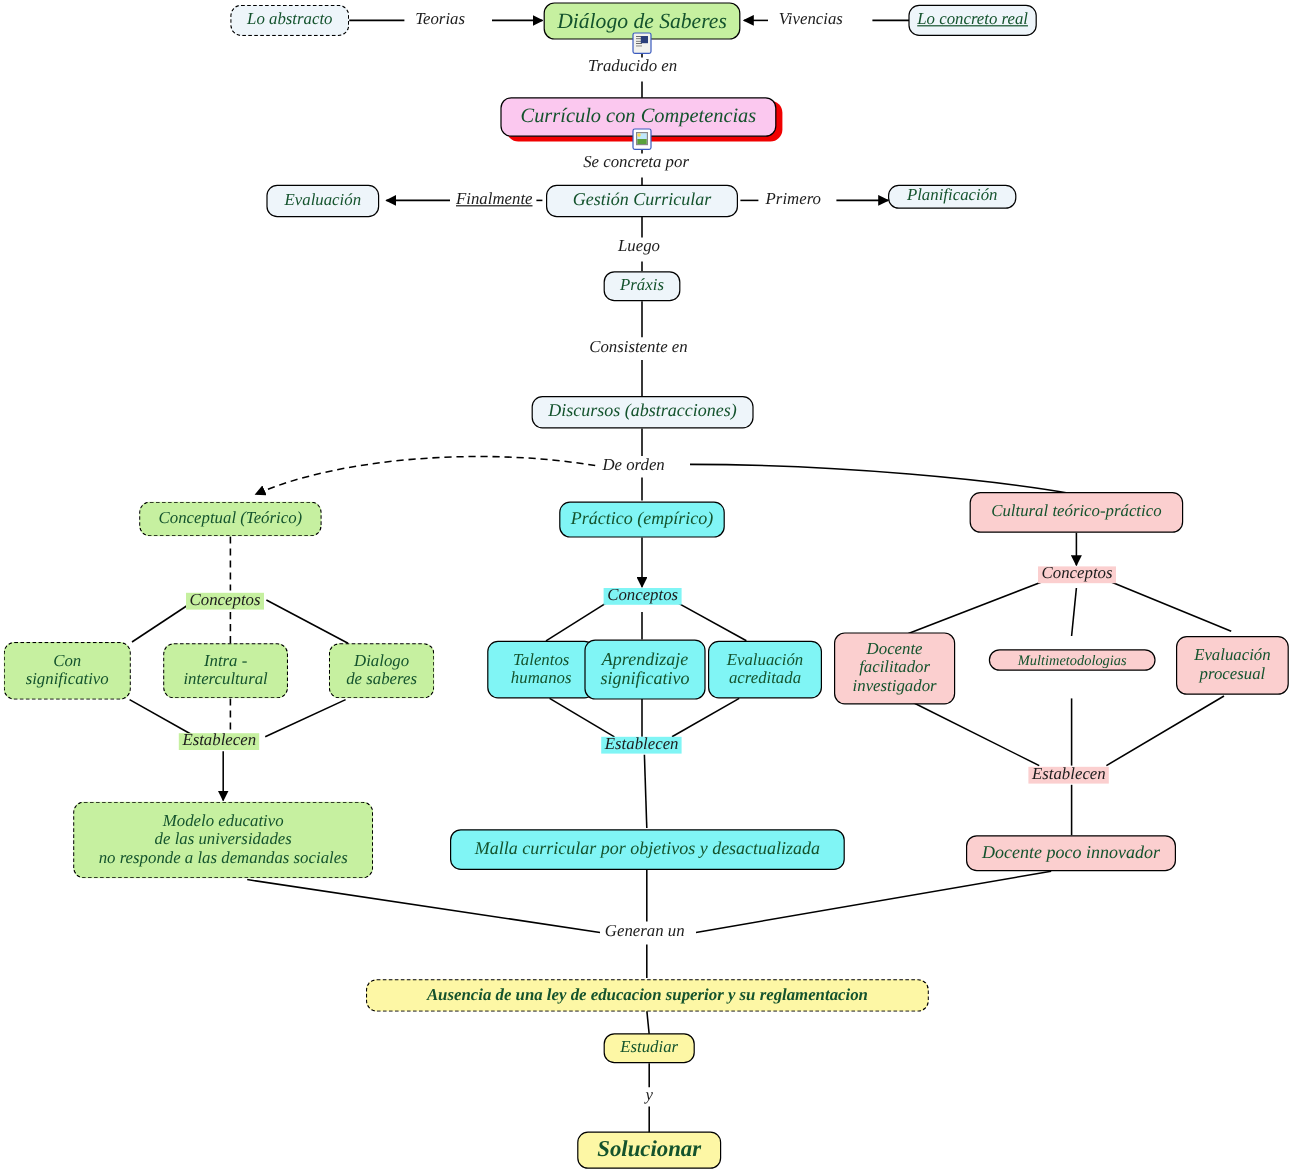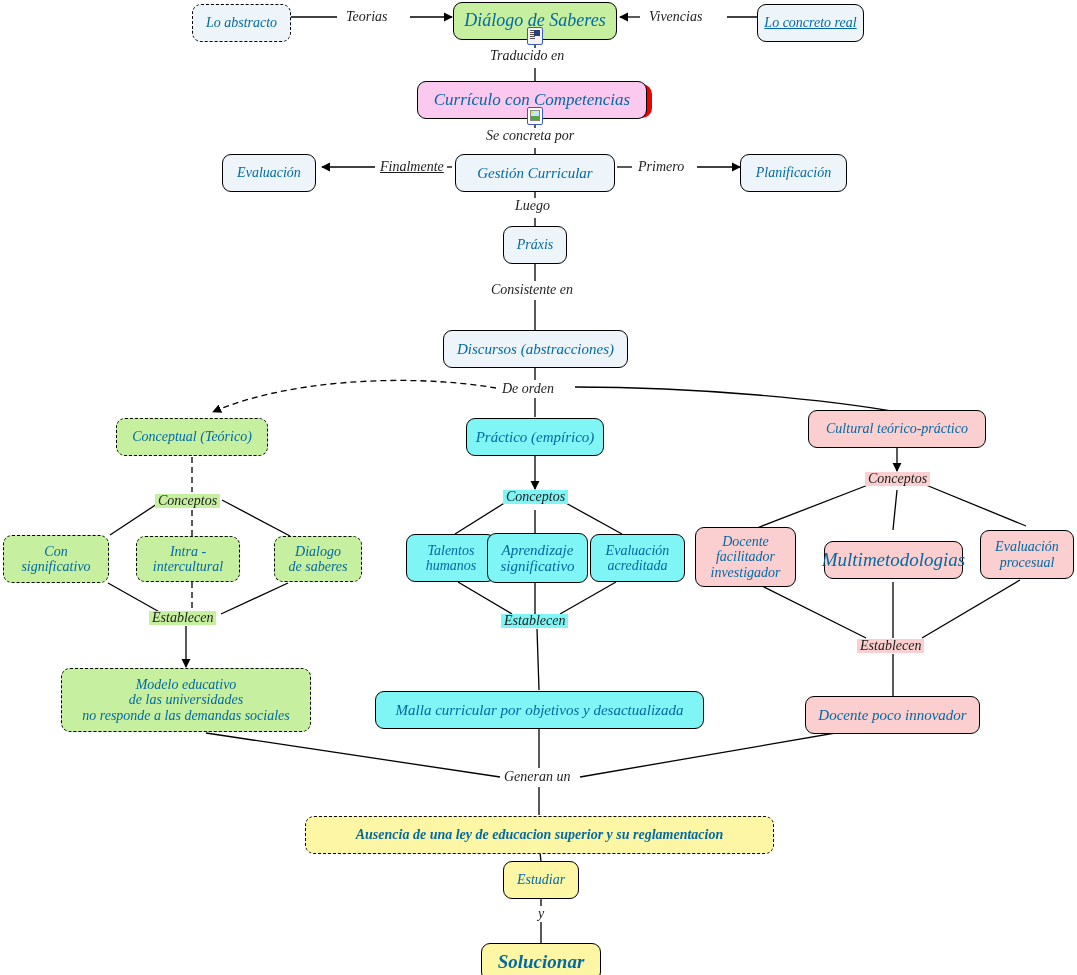--- a/index.html
+++ b/index.html
@@ -28,22 +28,22 @@
     position: absolute;
     box-sizing: border-box;
     display: flex;
     align-items: center;
     justify-content: center;
     text-align: center;
     border-radius: 9px;
     border: 1.3px solid #000000;
     font-style: italic;
     line-height: 1.08;
-    color: #0369a1;
-    padding: 18px 6px;
+    color: #14532d;
+    padding: 8px 6px;
     z-index: 3;
     white-space: pre-line;
   }
   .node.dashed { border-style: dashed; }
   .fill-blue   { background: #eef5fa; }
   .fill-green  { background: #c6f0a0; }
   .fill-cyan   { background: #80f5f5; }
   .fill-pink   { background: #fbcfcf; }
   .fill-magenta{ background: #fbc8ef; }
   .fill-yellow { background: #fdf7a5; }
@@ -283,29 +283,29 @@
 humanos</div>
 
   <div class="node fill-cyan" style="left:487px; top:533px; width:101px; height:50px; font-size:15px;">Aprendizaje
 significativo</div>
 
   <div class="node fill-cyan" style="left:590px; top:534px; width:95px; height:48px; font-size:14px;">Evaluación
 acreditada</div>
 
   <div class="link-label hl-cyan" style="left:501px; top:614px; font-size:14px;">Establecen</div>
 
-  <div class="node fill-cyan" style="left:375px; top:691px; width:329px; height:18px; font-size:15px;">Malla curricular por objetivos y desactualizada</div>
+  <div class="node fill-cyan" style="left:375px; top:691px; width:329px; height:34px; font-size:15px;">Malla curricular por objetivos y desactualizada</div>
 
   <div class="link-label hl-pink" style="left:865px; top:472px; font-size:14px;">Conceptos</div>
 
   <div class="node fill-pink" style="left:695px; top:527px; width:101px; height:60px; font-size:14px;">Docente
 facilitador
 investigador</div>
 
-  <div class="node fill-pink" style="left:824px; top:541px; width:139px; height:30px; font-size:19px;">Multimetodologias</div>
+  <div class="node fill-pink" style="left:824px; top:541px; width:139px; height:18px; font-size:12px;">Multimetodologias</div>
 
   <div class="node fill-pink" style="left:980px; top:530px; width:94px; height:49px; font-size:14px;">Evaluación
 procesual</div>
 
   <div class="link-label hl-pink" style="left:857px; top:639px; font-size:14px;">Establecen</div>
 
   <div class="node fill-pink" style="left:805px; top:696px; width:175px; height:30px; font-size:15px;">Docente poco innovador</div>
 
   <div class="link-label" style="left:501px; top:770px; font-size:14px;">Generan un</div>
 

